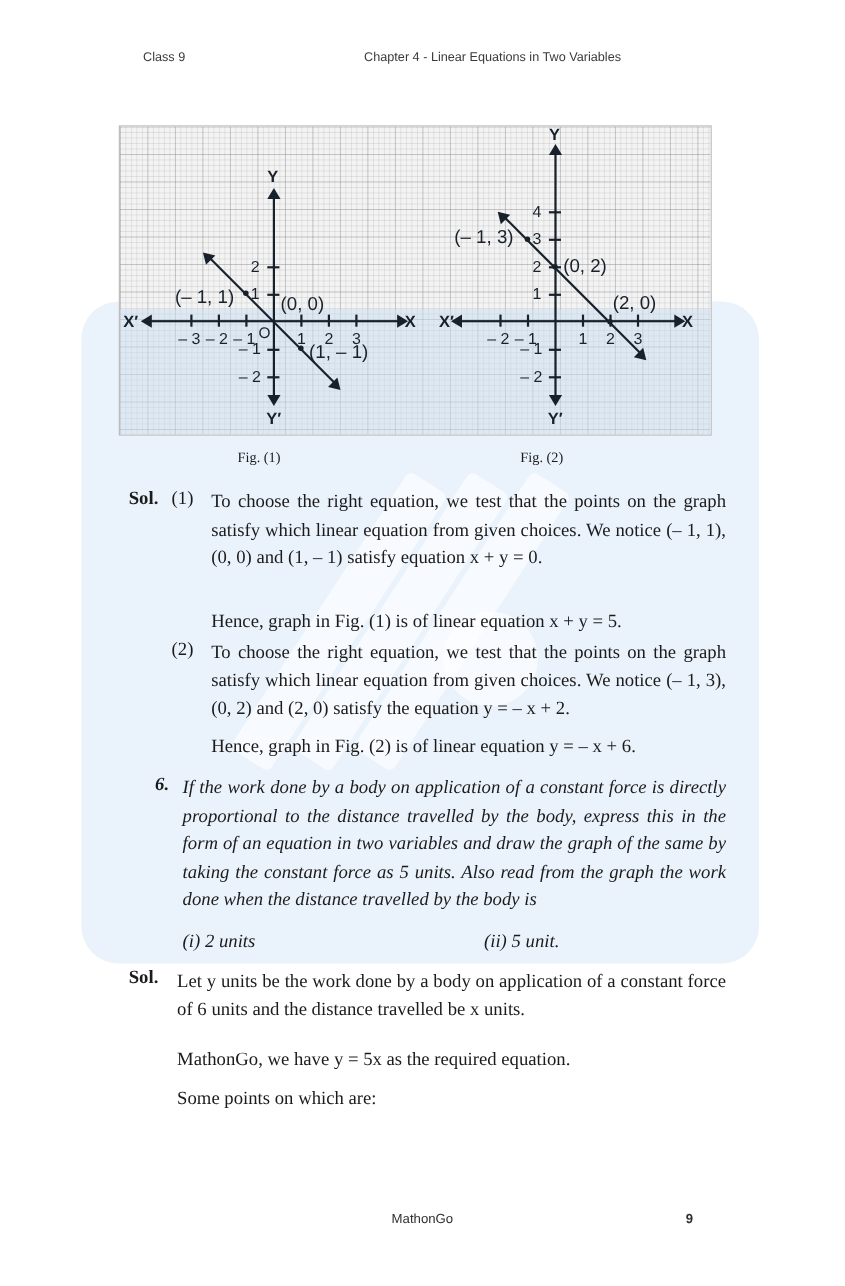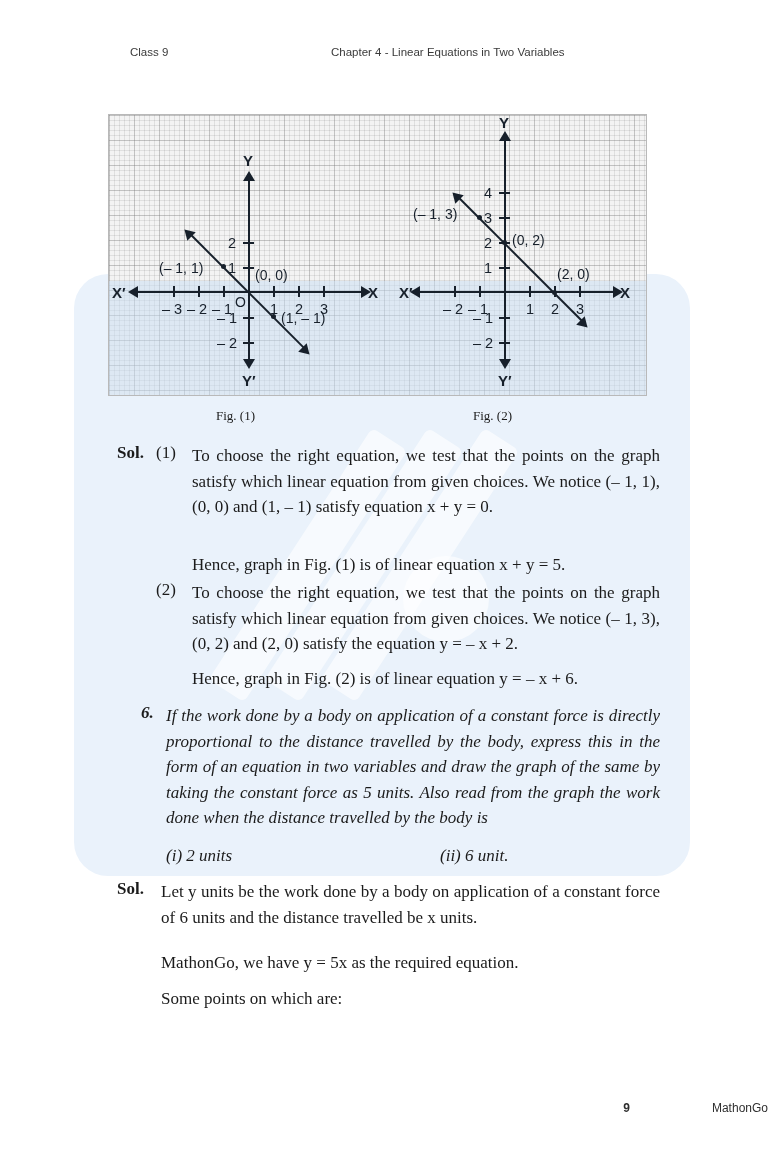--- a/index.html
+++ b/index.html
@@ -142,21 +142,21 @@
   .lbl {
     position: absolute;
     font-family: "Liberation Sans", sans-serif;
     font-size: 13.5px;
     color: #17202b;
     white-space: nowrap;
     line-height: 1;
   }
   .lbl-axisname { font-size: 15px; font-weight: 600; }
   .lbl-num { font-size: 14.5px; }
-  .lbl-pt  { font-size: 14px; }
+  .lbl-pt  { font-size: 17px; }
   .lbl-o   { font-size: 14px; }
 
   .line-seg {
     position: absolute;
     height: 2.4px;
     background: #17202b;
     transform-origin: 0 50%;
   }
   .pt-dot {
     position: absolute;
@@ -203,21 +203,21 @@
     top: 1101px;
     width: 768px;
     height: 20px;
     font-family: "Liberation Sans", sans-serif;
     font-size: 12px;
     color: #2f2f2f;
   }
   .ft-center {
     position: absolute;
     left: 0; right: 0;
-    text-align: right;
+    text-align: center;
   }
   .ft-right {
     position: absolute;
     right: 138px;
     top: 0;
     font-weight: 600;
   }
 </style>
 </head>
 <body>
@@ -359,21 +359,21 @@
 
   <span class="marker marker-plain" style="left:156px; top:580px;">(2)</span>
   <div class="para" style="left:192px; top:580px; width:468px;">To choose the right equation, we test that the points on the graph satisfy which linear equation from given choices. We notice (– 1, 3), (0, 2) and (2, 0) satisfy the equation y = – x + 2.</div>
   <div class="para noj" style="left:192px; top:666px; width:476px;">Hence, graph in Fig. (2) is of linear equation y = – x + 6.</div>
 </div>
 
 <div class="blk">
   <span class="marker ital" style="left:141px; top:703px;">6.</span>
   <div class="para ital" style="left:166px; top:703px; width:494px;">If the work done by a body on application of a constant force is directly proportional to the distance travelled by the body, express this in the form of an equation in two variables and draw the graph of the same by taking the constant force as 5 units. Also read from the graph the work done when the distance travelled by the body is</div>
   <div class="para ital noj" style="left:166px; top:843px; width:260px;">(i)  2 units</div>
-  <div class="para ital noj" style="left:440px; top:843px; width:220px;">(ii)  6 unit.</div>
+  <div class="para ital noj" style="left:440px; top:843px; width:220px;">(ii)  5 unit.</div>
 </div>
 
 <div class="blk">
   <span class="marker" style="left:117px; top:879px;">Sol.</span>
   <div class="para" style="left:161px; top:879px; width:499px;">Let y units be the work done by a body on application of a constant force of 6 units and the distance travelled be x units.</div>
   <div class="para noj" style="left:161px; top:950px; width:499px;">MathonGo, we have y = 5x as the required equation.</div>
   <div class="para noj" style="left:161px; top:986px; width:499px;">Some points on which are:</div>
 </div>
 
 <div class="page-footer">

